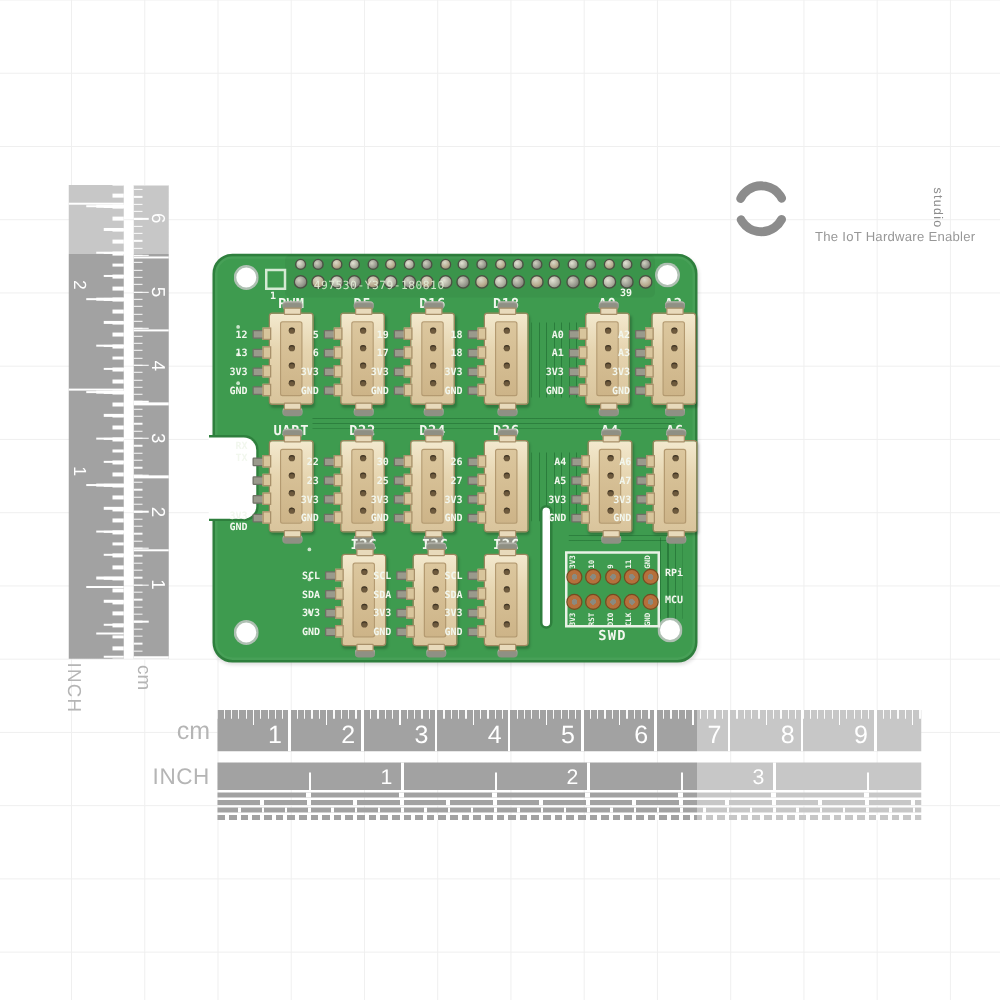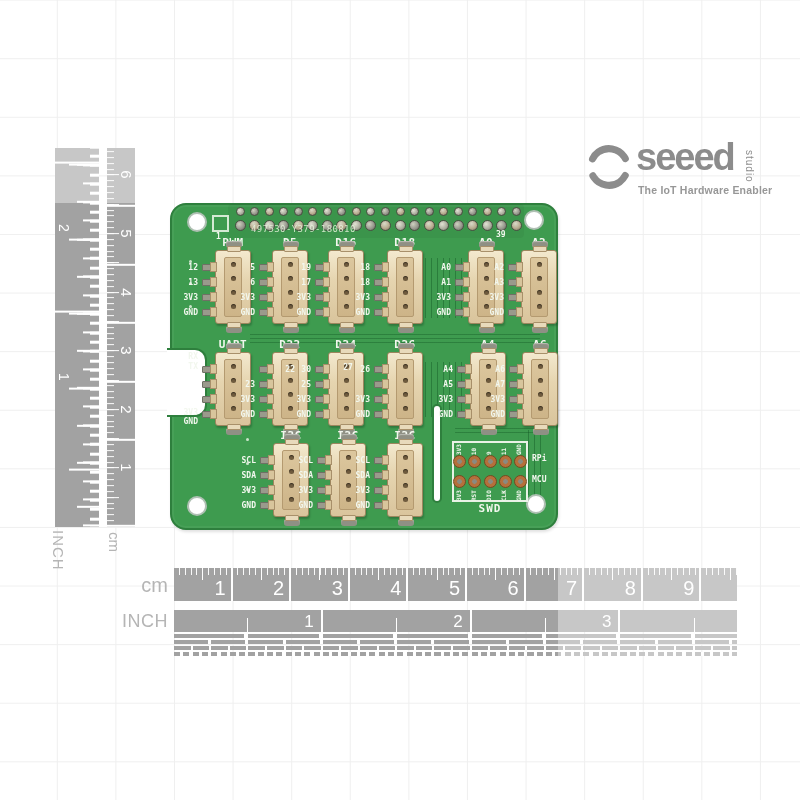--- a/index.html
+++ b/index.html
@@ -9,21 +9,21 @@
     background-image:
       linear-gradient(#efefef 1px, transparent 1px),
       linear-gradient(90deg,#efefef 1px, transparent 1px);
     background-size:58.6px 58.6px;
     background-position:56.8px 58.2px;
   }
   .abs{position:absolute;}
   
   .logo-brand{left:636px;top:136px;font-size:38px;font-weight:bold;color:#8c8c8c;letter-spacing:-2px;}
   .logo-studio{left:744px;top:150px;height:46px;writing-mode:vertical-rl;font-size:10px;color:#8c8c8c;letter-spacing:1px;}
-  .logo-tagline{left:638px;top:184px;font-size:10.5px;font-weight:bold;color:#979797;letter-spacing:.2px;}
+  .logo-tagline{left:652px;top:184px;font-size:10.5px;font-weight:normal;color:#979797;letter-spacing:.2px;}
   
   .board{left:170px;top:203px;width:388px;height:327px;background:#3E9B4F;
     border:2px solid #2E7F3D;border-radius:16px;box-sizing:border-box;
     box-shadow:inset 0 0 0 2px rgba(255,255,255,.05), 1px 2px 3px rgba(0,0,0,.12);}
   .notch{left:167px;top:348px;width:40px;height:69px;background:#fff;border:2px solid #2E7F3D;border-left:none;
     border-radius:0 12px 12px 0;box-sizing:border-box;}
   .slot{left:432px;top:404px;width:10px;height:99px;background:#fff;border:2px solid #2E7F3D;border-radius:7px;box-sizing:border-box;}
   .hole{width:20px;height:20px;background:#fff;border:2px solid rgba(25,75,38,.35);border-radius:50%;box-sizing:border-box;}
   .gpio-strip{left:228px;top:204px;width:296px;height:34px;background:rgba(0,0,0,.045);border-radius:4px;}
   .gpio-pin{position:absolute;border-radius:50%;border:1px solid #4c4f44;box-sizing:border-box;}
@@ -100,21 +100,20 @@
   .u-vcm{left:106px;top:532px;writing-mode:vertical-rl;font-size:15px;}
 </style>
 </head>
 <body>
 
 <div class="stage">
 
   <svg class="abs" style="left:582px;top:142px;" width="54" height="50" viewBox="0 0 100 92">
     <circle cx="50" cy="46" r="34" fill="none" stroke="#8c8c8c" stroke-width="13" stroke-dasharray="75 32 75 32" stroke-dashoffset="18" stroke-linecap="round" transform="rotate(55 50 46)"></circle>
   </svg>
-  <div class="abs logo-brand">seeed</div>
   <div class="abs logo-studio">studio</div>
   <div class="abs logo-tagline">The IoT Hardware Enabler</div>
 
   <div class="abs board"></div>
   <div class="abs gpio-strip"></div>
   <div class="abs" id="gpio-pins" style="left:0;top:0;">
       <div class="gpio-pin pin-a" style="left: 235.5px; top: 207px; width: 9px; height: 9px;"></div>
       <div class="gpio-pin pin-b" style="left: 234.5px; top: 220px; width: 11px; height: 11px;"></div>
       <div class="gpio-pin pin-b" style="left: 250.05px; top: 207px; width: 9px; height: 9px;"></div>
       <div class="gpio-pin pin-c" style="left: 249.05px; top: 220px; width: 11px; height: 11px;"></div>
@@ -361,21 +360,21 @@
         <div class="conn-dot" style="top: 39px;"></div>
         <div class="conn-dot" style="top: 53px;"></div>
         <div class="conn-pad" style="top: 13px;"></div>
         <div class="conn-pintab" style="top: 11px;"></div>
         <div class="conn-pad" style="top: 28px;"></div>
         <div class="conn-pintab" style="top: 26px;"></div>
         <div class="conn-pad" style="top: 43px;"></div>
         <div class="conn-pintab" style="top: 41px;"></div>
         <div class="conn-pad" style="top: 58px;"></div>
         <div class="conn-pintab" style="top: 56px;"></div>
-        <div class="conn-label silk" style="top: 12px; padding-left: 40px;">22</div>
+        <div class="conn-label silk" style="top: 12px;">22</div>
         <div class="conn-label silk" style="top: 27px;">23</div>
         <div class="conn-label silk" style="top: 42px;">3V3</div>
         <div class="conn-label silk" style="top: 57px;">GND</div>
       </div>
       <div class="connector" style="left: 328px; top: 352px;">
         <div class="conn-title silk">D24</div>
         <div class="conn-solder" style="top: -10px;"></div>
         <div class="conn-solder" style="bottom: -10px;"></div>
         <div class="conn-tab" style="top: -5px;"></div>
         <div class="conn-tab" style="bottom: -5px;"></div>
@@ -410,21 +409,21 @@
         <div class="conn-dot" style="top: 53px;"></div>
         <div class="conn-pad" style="top: 13px;"></div>
         <div class="conn-pintab" style="top: 11px;"></div>
         <div class="conn-pad" style="top: 28px;"></div>
         <div class="conn-pintab" style="top: 26px;"></div>
         <div class="conn-pad" style="top: 43px;"></div>
         <div class="conn-pintab" style="top: 41px;"></div>
         <div class="conn-pad" style="top: 58px;"></div>
         <div class="conn-pintab" style="top: 56px;"></div>
         <div class="conn-label silk" style="top: 12px;">26</div>
-        <div class="conn-label silk" style="top: 10px; text-align: center;">27</div>
+        <div class="conn-label silk" style="top: 27px;">27</div>
         <div class="conn-label silk" style="top: 42px;">3V3</div>
         <div class="conn-label silk" style="top: 57px;">GND</div>
       </div>
       <div class="connector" style="left: 470px; top: 352px;">
         <div class="conn-title silk">A4</div>
         <div class="conn-solder" style="top: -10px;"></div>
         <div class="conn-solder" style="bottom: -10px;"></div>
         <div class="conn-tab" style="top: -5px;"></div>
         <div class="conn-tab" style="bottom: -5px;"></div>
         <div class="conn-inner"></div>

